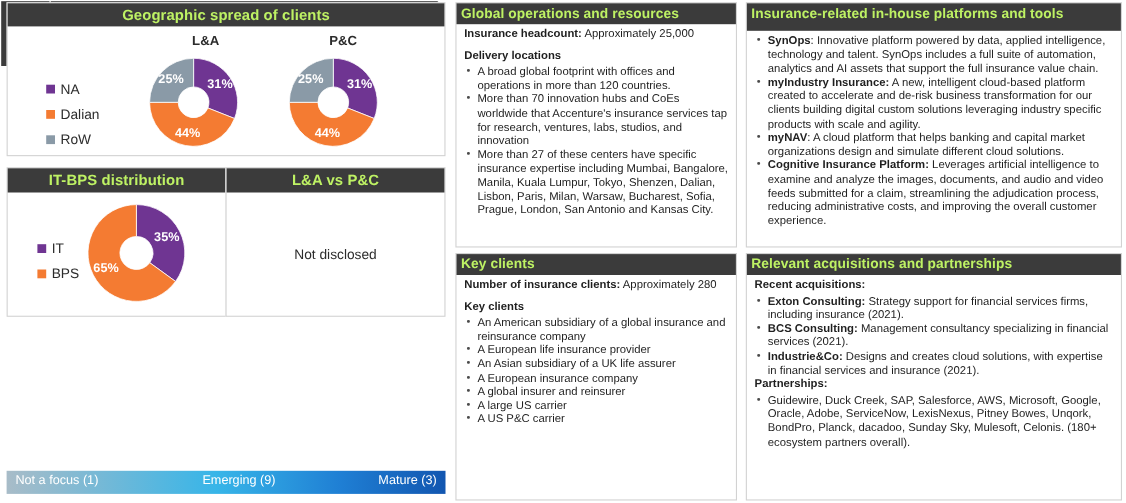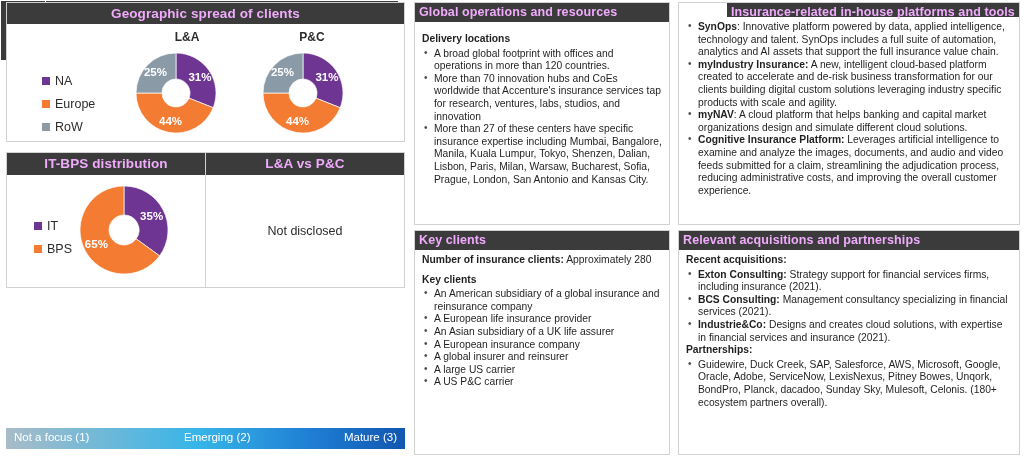--- a/index.html
+++ b/index.html
@@ -22,21 +22,21 @@
 
   
   .panel {
     position: absolute;
     background: #ffffff;
     border: 1px solid #d2d2d2;
     box-sizing: border-box;
   }
   .panel-head {
     background: #3b3b3b;
-    color: #f0abfc;
+    color: #bef264;
     font-weight: bold;
     text-align: center;
     letter-spacing: .1px;
   }
   .panel-head.left-align {
     text-align: left;
     padding-left: 4px;
   }
   .panel-body {
     box-sizing: border-box;
@@ -170,21 +170,21 @@
   #scale-high { right: 8px; }
 
   
   #global-panel { left: 414px; top: 2px; width: 256px; height: 223px; }
   #global-panel .panel-head { height: 19px; line-height: 19px; font-size: 12.5px; }
 
   #keyclients-panel { left: 414px; top: 230px; width: 256px; height: 225px; }
   #keyclients-panel .panel-head { height: 19px; line-height: 19px; font-size: 12.5px; }
 
   #platforms-panel { left: 678px; top: 2px; width: 342px; height: 223px; }
-  #platforms-panel .panel-head { height: 14px; line-height: 19px; font-size: 12.5px; margin-left: 48px; }
+  #platforms-panel .panel-head { height: 25px; line-height: 19px; font-size: 12.5px; }
 
   #acq-panel { left: 678px; top: 230px; width: 342px; height: 225px; }
   #acq-panel .panel-head { height: 19px; line-height: 19px; font-size: 12.5px; }
 
   .txt-body {
     padding: 4px 7px 4px 7px;
     font-size: 10.3px;
     line-height: 12.6px;
     color: #1f1f1f;
   }
@@ -222,21 +222,21 @@
       <div class="chart-title" id="geo-title-la">L&amp;A</div>
       <div class="chart-title" id="geo-title-pc">P&amp;C</div>
 
       <div class="legend" id="geo-legend">
         <div class="legend-row">
           <span class="legend-swatch" style="background:#6f3592"></span>
           <span>NA</span>
         </div>
         <div class="legend-row">
           <span class="legend-swatch" style="background:#f47b32"></span>
-          <span>Europe</span>
+          <span>Dalian</span>
         </div>
         <div class="legend-row">
           <span class="legend-swatch" style="background:#8a9aa7"></span>
           <span>RoW</span>
         </div>
       </div>
 
       <div class="donut-wrap" id="donut-la" style="left:128px; top:28px;">
           <svg width="82" height="82" viewBox="0 0 82 82">
             <path d="M 41 1 A 40 40 0 0 1 78.19105943553006 55.72498210738711 L 54.01687080243552 46.153743737585486 A 14 14 0 0 0 41 27 Z" fill="#6f3592" stroke="#ffffff" stroke-width="0.7"></path>
@@ -320,27 +320,28 @@
         <td class="mat-cell" style="background:#15a8e4">2.2</td>
         <td class="mat-cell" style="background:#1d4f9e">3.0</td>
         <td class="mat-cell" style="background:#1d4f9e">3.0</td>
       </tr>
     </tbody>
       </table>
   </div>
 
   <div class="mat-scale">
     <span id="scale-low">Not a focus (1)</span>
-    <span id="scale-mid">Emerging (2)</span>
+    <span id="scale-mid">Emerging (9)</span>
     <span id="scale-high">Mature (3)</span>
   </div>
 
   <div class="panel" id="global-panel">
     <div class="panel-head left-align">Global operations and resources</div>
     <div class="panel-body txt-body">
+      <p class="txt-line"><b>Insurance headcount:</b><span> Approximately 25,000</span></p>
       <p class="txt-line gap"><b>Delivery locations</b></p>
       <ul class="bullets">
         <li>A broad global footprint with offices and operations in more than 120 countries.</li>
         <li>More than 70 innovation hubs and CoEs worldwide that Accenture's insurance services tap for research, ventures, labs, studios, and innovation</li>
         <li>More than 27 of these centers have specific insurance expertise including Mumbai, Bangalore, Manila, Kuala Lumpur, Tokyo, Shenzen, Dalian, Lisbon, Paris, Milan, Warsaw, Bucharest, Sofia, Prague, London, San Antonio and Kansas City.</li>
       </ul>
     </div>
   </div>
 
   <div class="panel" id="keyclients-panel">

